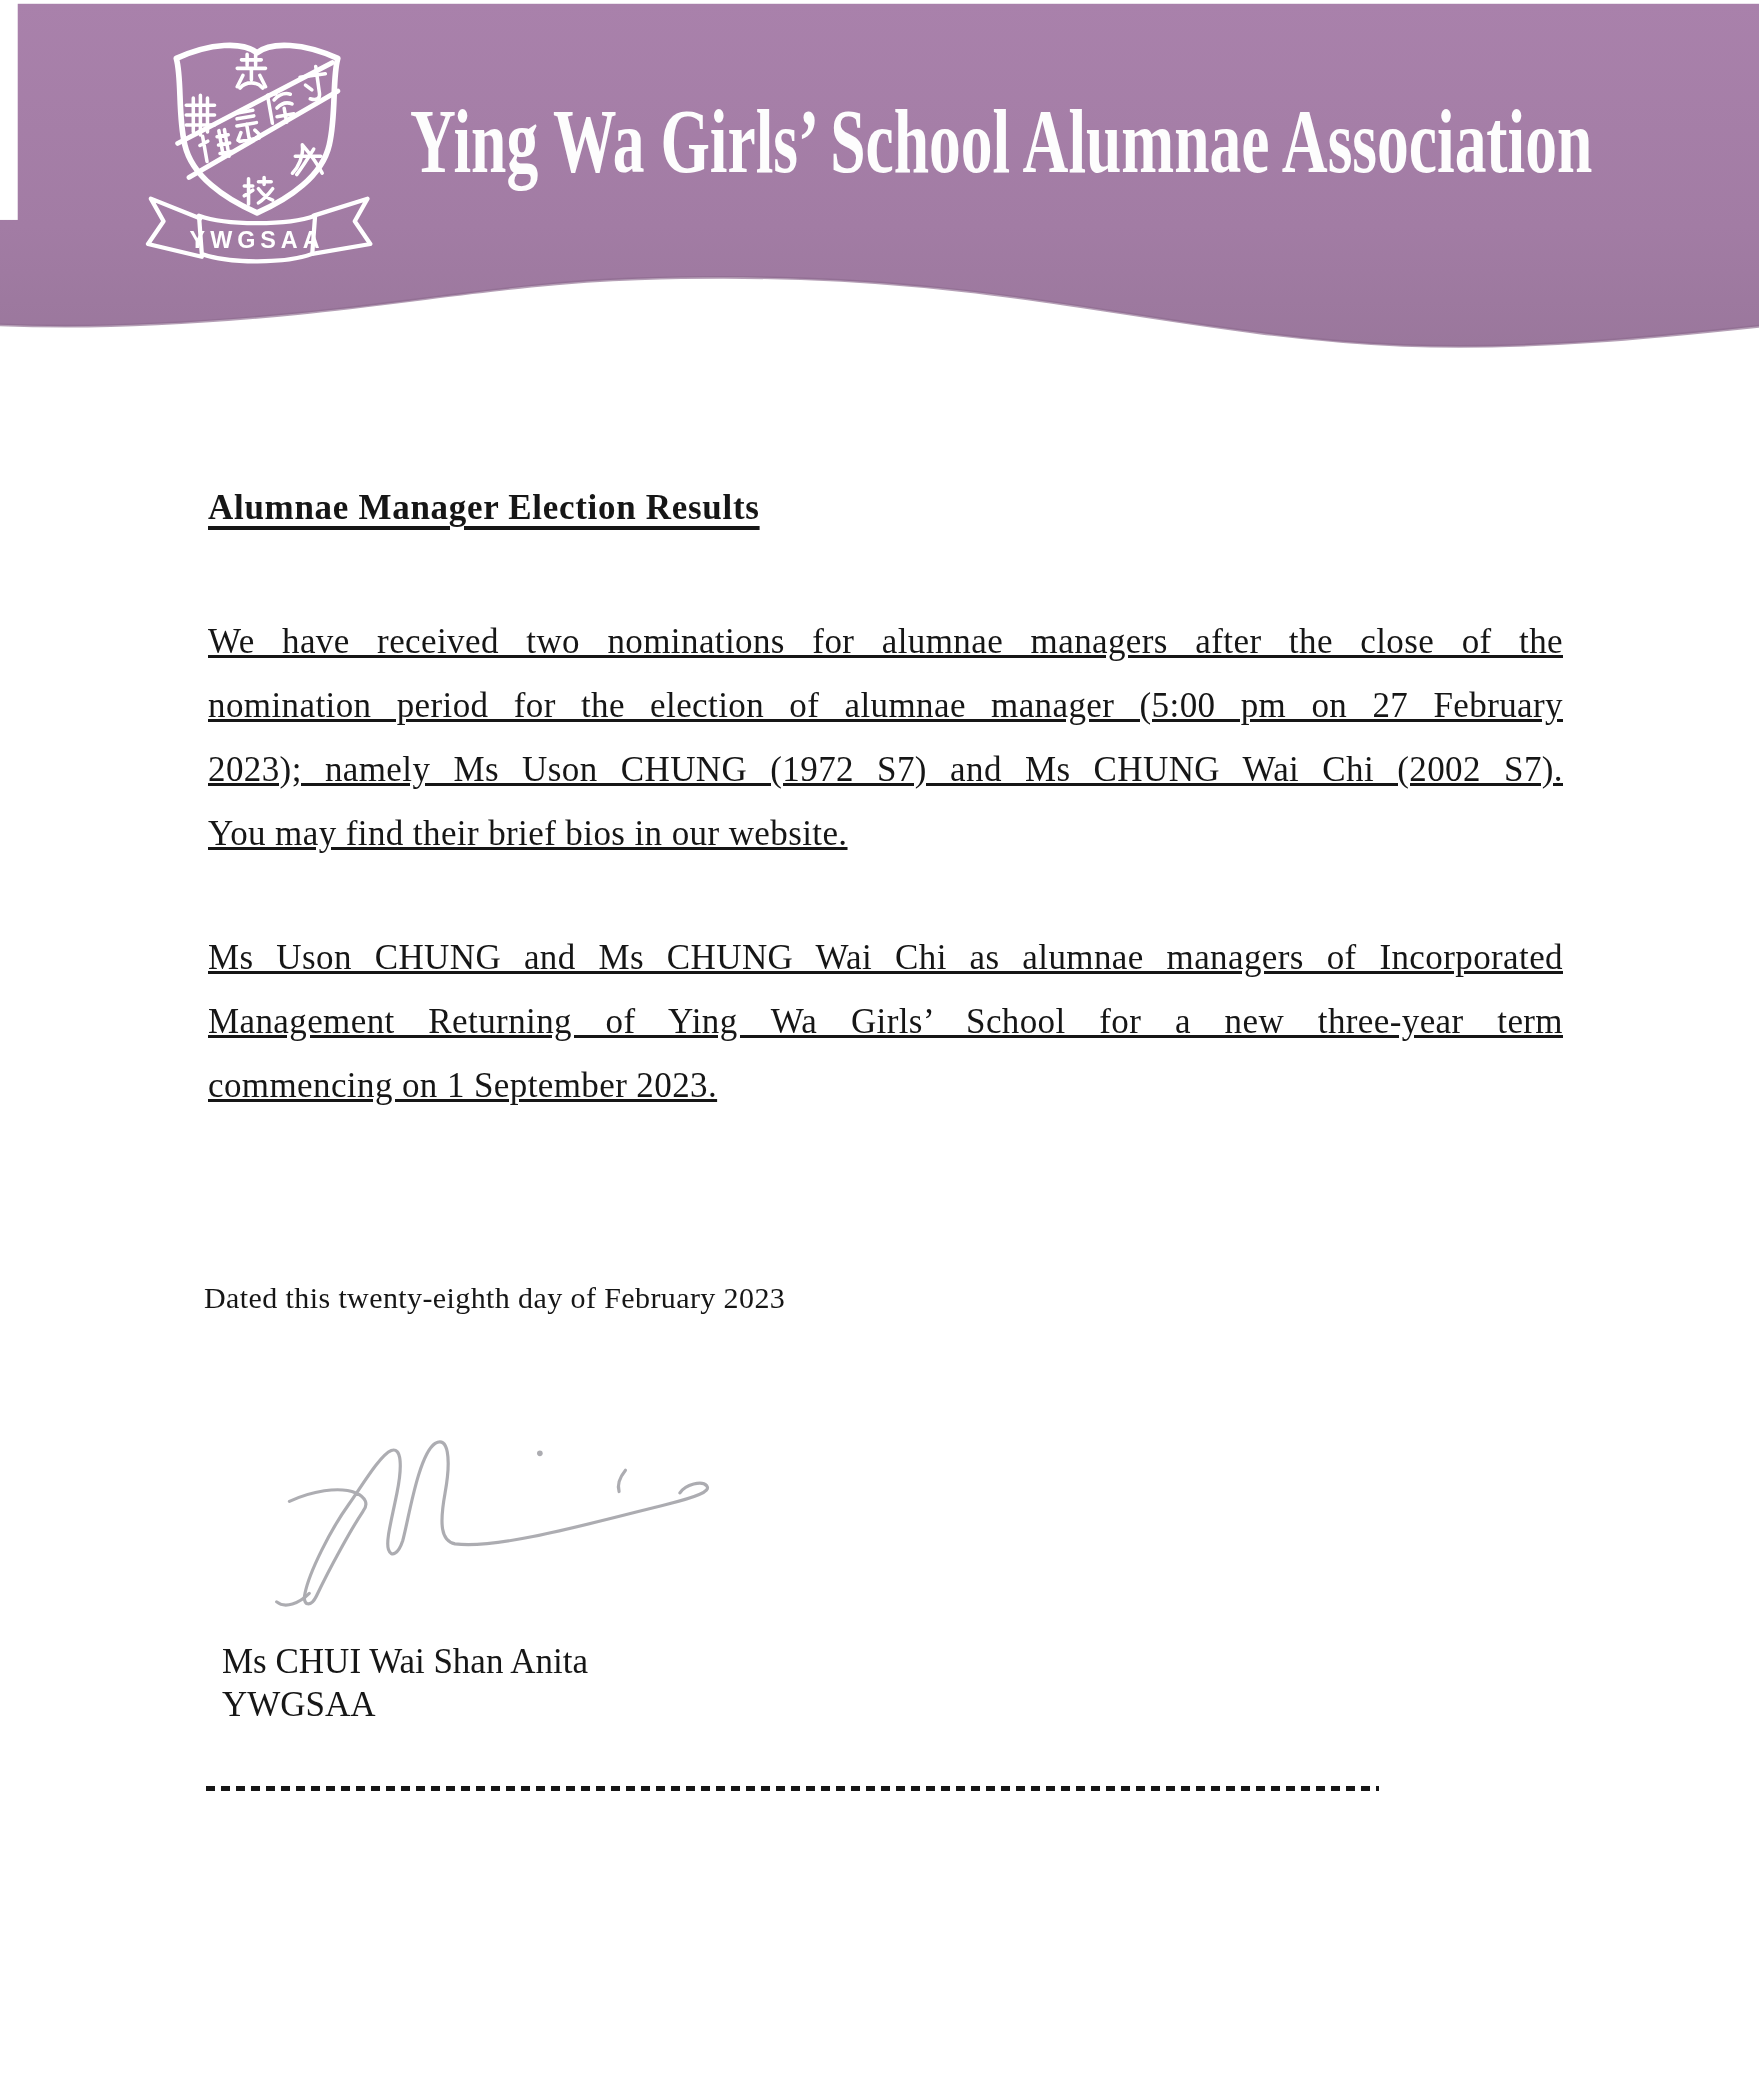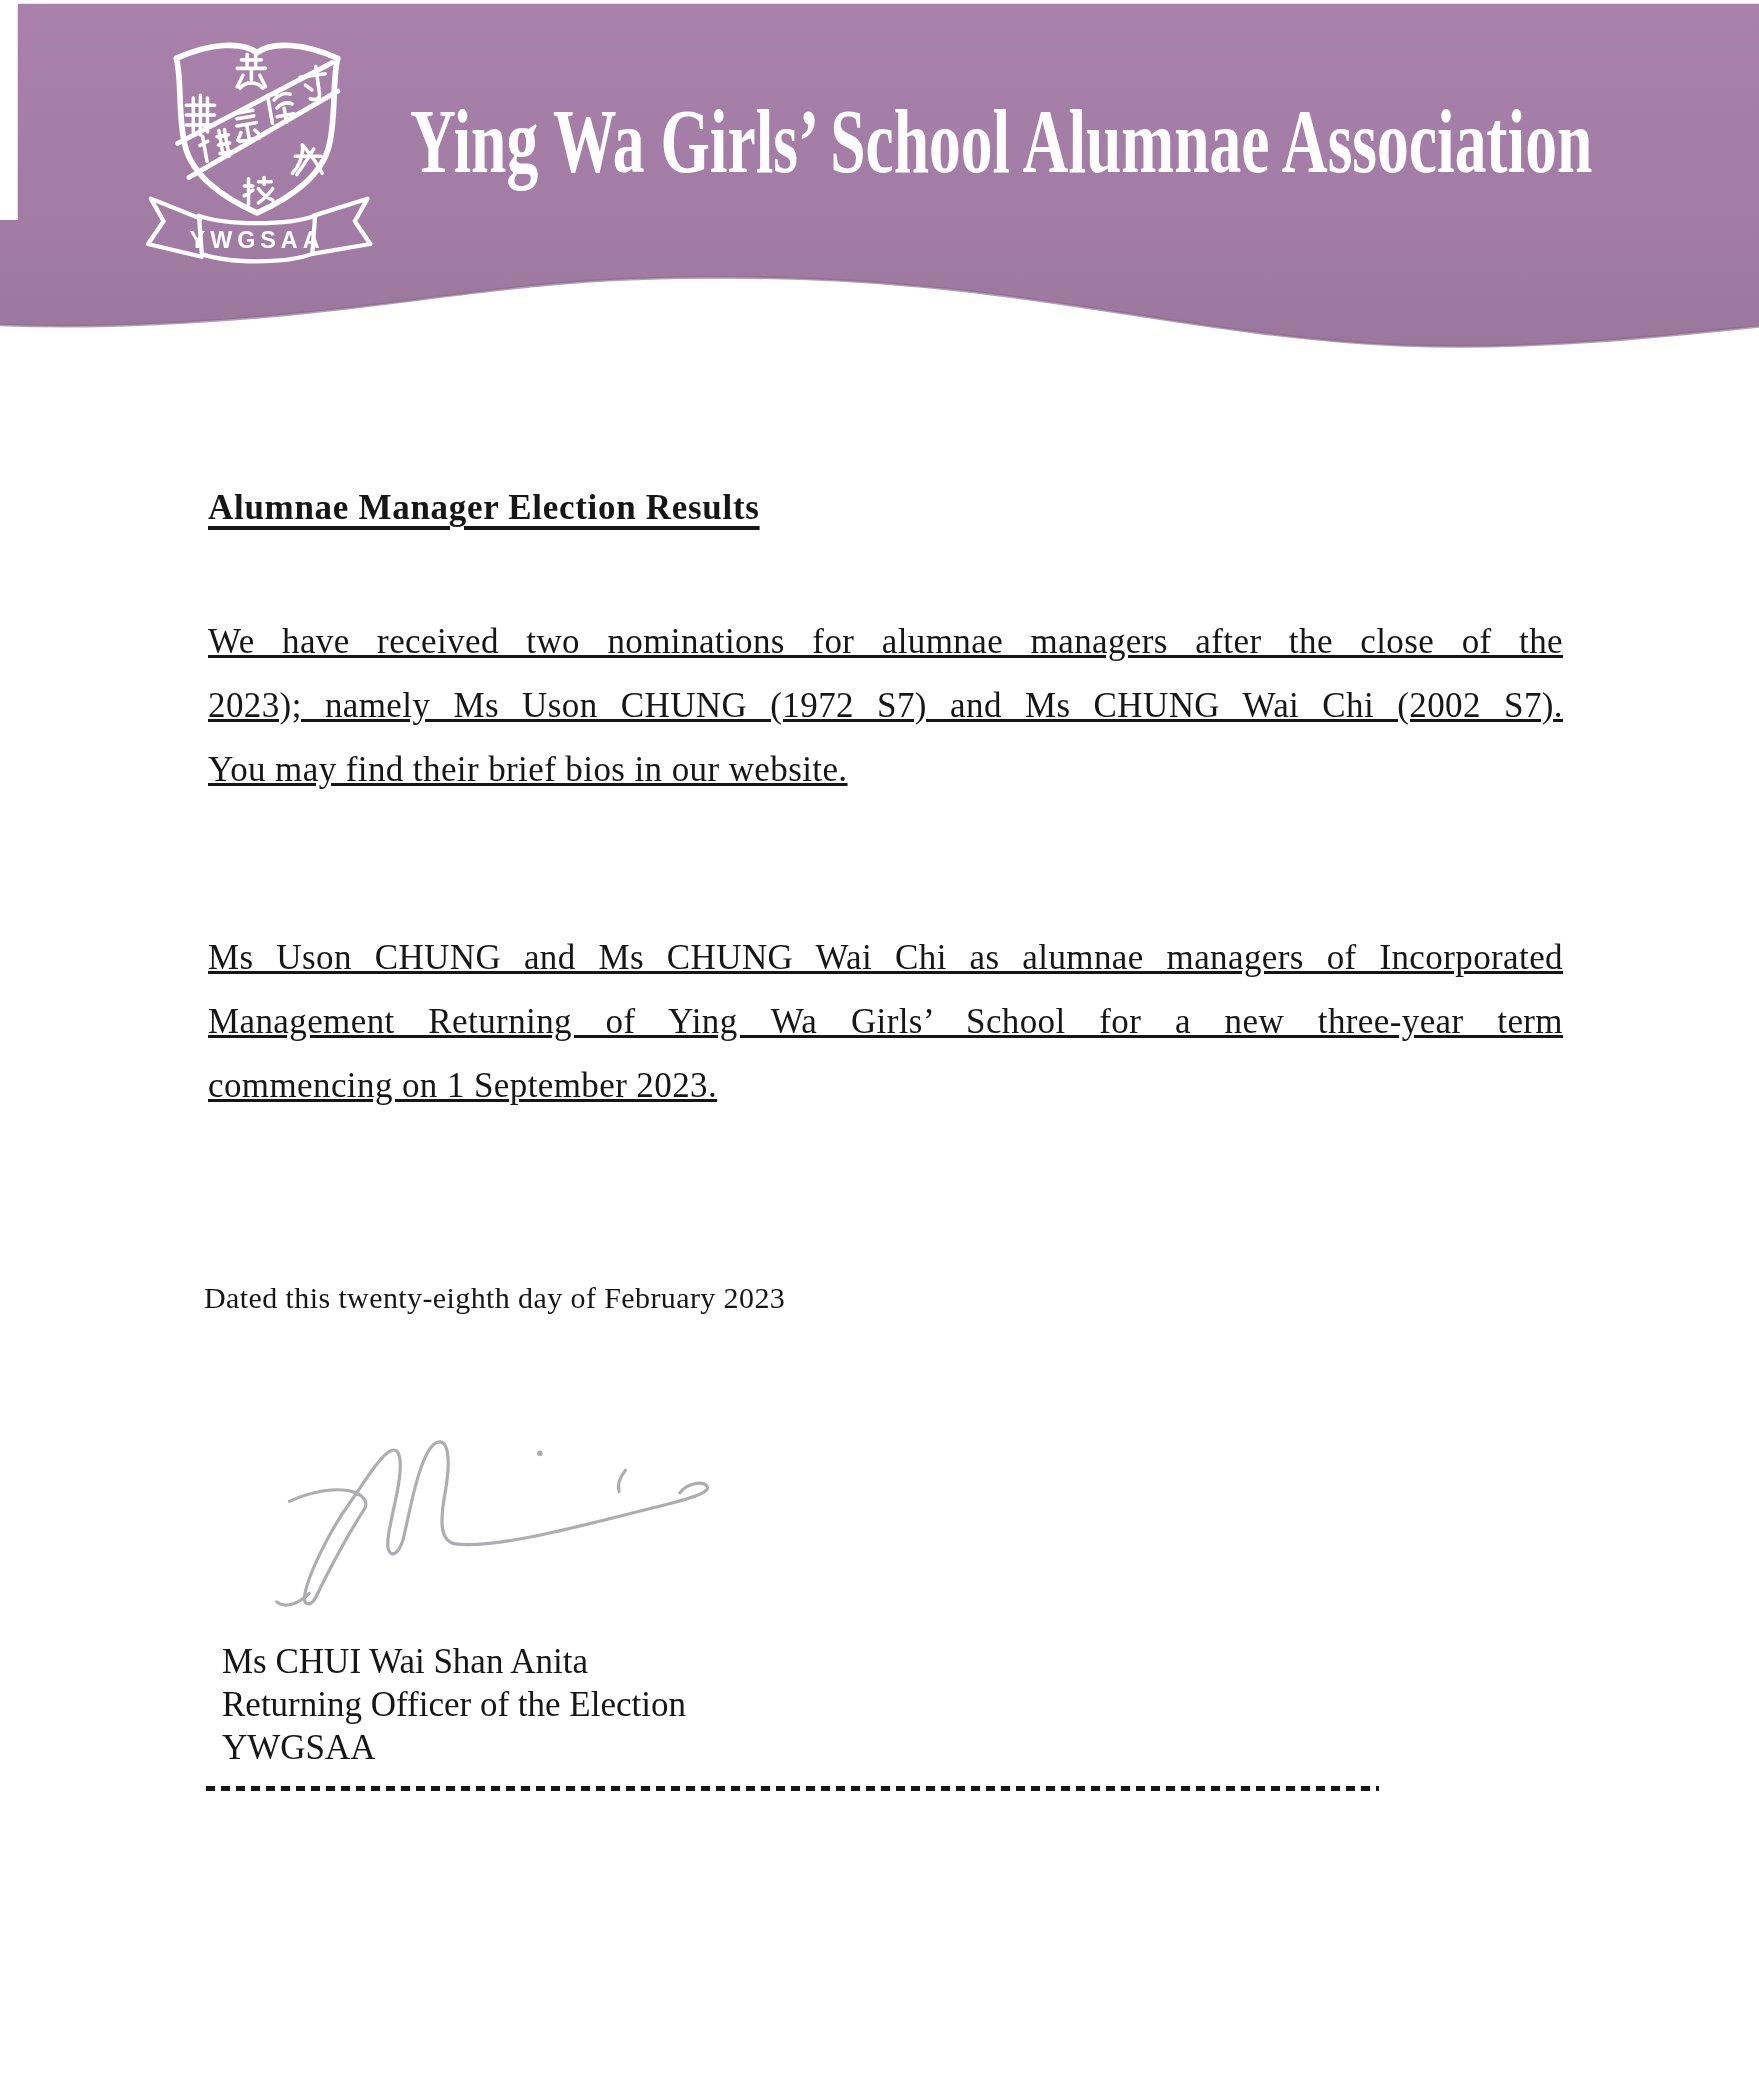--- a/index.html
+++ b/index.html
@@ -103,20 +103,21 @@
   </svg>
 
   <div class="banner-title">
     <span class="squeeze">Ying Wa Girls’ School Alumnae Association</span>
   </div>
 
   <div class="letter-title">Alumnae Manager Election Results</div>
 
   <div class="para" style="top:610px;">
     <div class="bline jfull">We have received two nominations for alumnae managers after the close of the</div>
+    <div class="bline jfull">nomination period for the election of alumnae manager (5:00 pm on 27 February</div>
     <div class="bline jfull">2023); namely Ms Uson CHUNG (1972 S7) and Ms CHUNG Wai Chi (2002 S7).</div>
     <div class="bline">You may find their brief bios in our website.</div>
   </div>
 
   <div class="para" style="top:926px;">
     <div class="bline jfull">Ms Uson CHUNG and Ms CHUNG Wai Chi as alumnae managers of Incorporated</div>
     <div class="bline jfull">Management Returning of Ying Wa Girls’ School for a new three-year term</div>
     <div class="bline">commencing on 1 September 2023.</div>
   </div>
 
@@ -134,20 +135,19 @@
         C352,176 480,140 592,112 C632,102 654,94 648,86
         C641,78 618,84 610,96"></path>
       <path d="M86,238 C72,252 52,260 40,250"></path>
       <circle cx="412" cy="40" r="4" fill="#a6a6ab" stroke="none"></circle>
       <path d="M533,64 C525,74 521,84 524,94"></path>
     </g>
   </svg>
 
   <div class="sign-block">
     <div class="sline">Ms CHUI Wai Shan Anita</div>
-    <div class="sline">Returning Officer of the Election</div>
     <div class="sline">YWGSAA</div>
   </div>
 
   <div class="dashed-line"></div>
 
 </div>
 
 
 </body></html>

